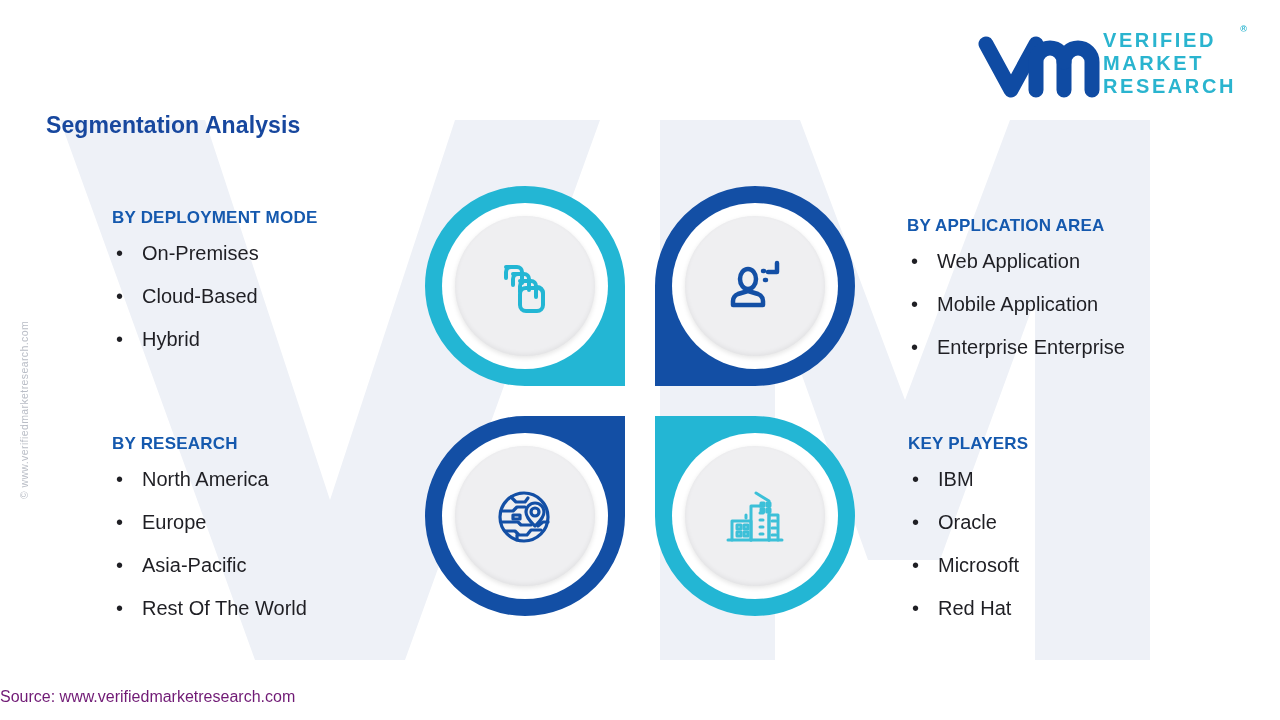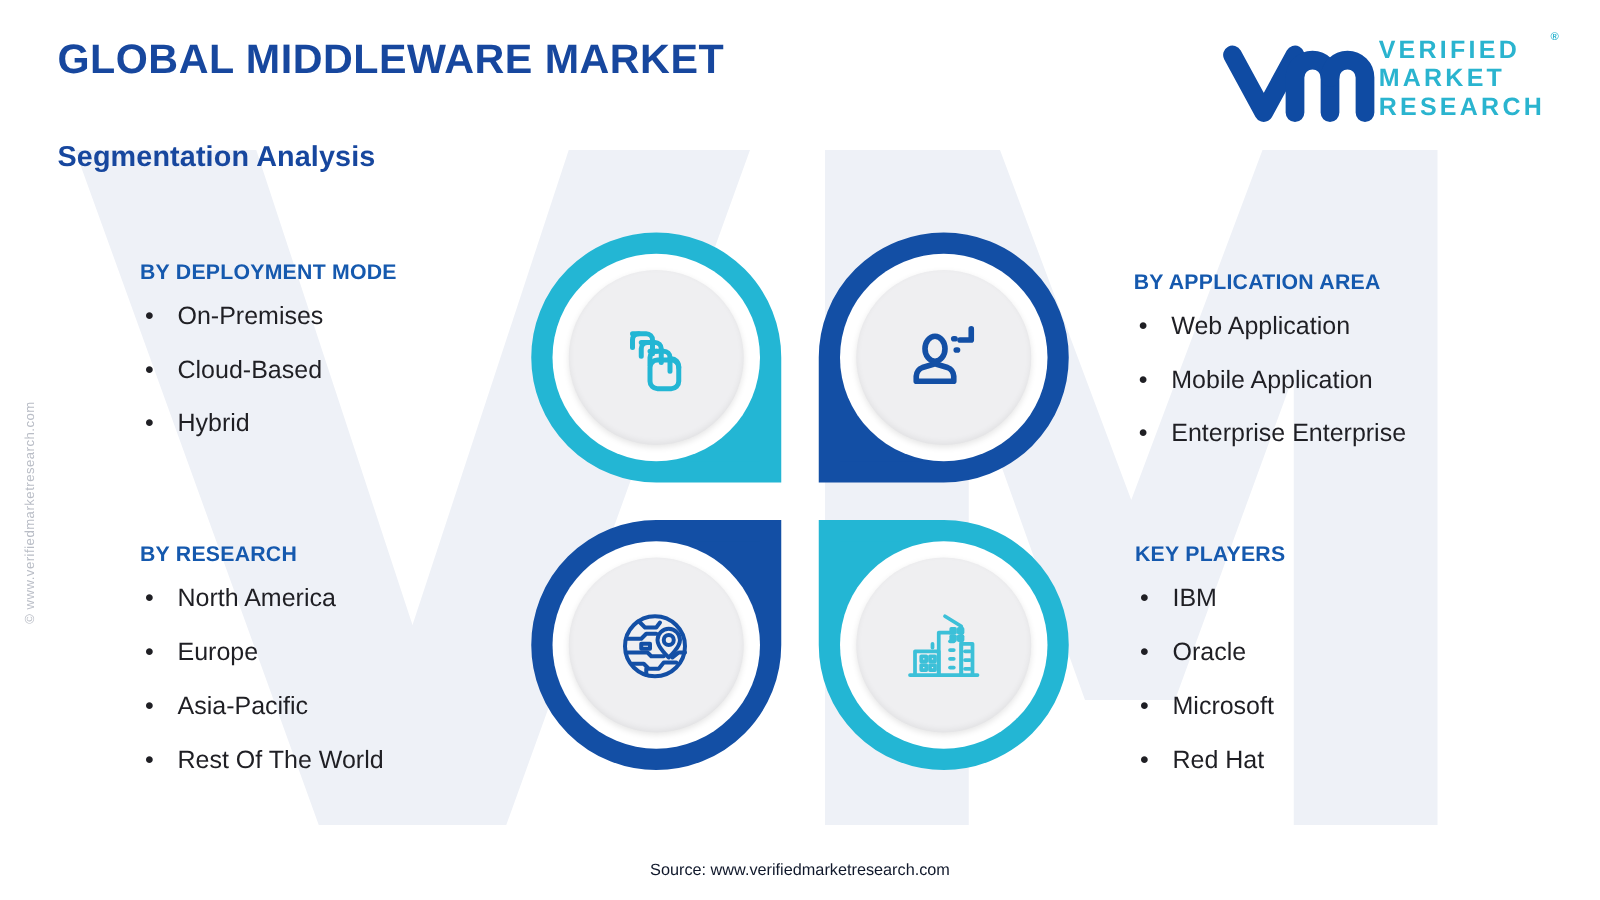--- a/index.html
+++ b/index.html
@@ -213,43 +213,42 @@
   .seg-geography  { left: 112px; top: 434px; }
   .seg-application{ left: 888px; top: 216px; margin-left: 19px; }
   .seg-players    { left: 888px; top: 434px; margin-left: 20px; }
 
   
   .source-note {
     position: absolute;
     left: 0;
     right: 0;
     top: 688px;
-    text-align: center;
-    font-size: 13px;
-    color: #0f172a;
+    text-align: left;
+    font-size: 16px;
+    color: #701a75;
     z-index: 4;
   }
 </style>
 </head>
 <body>
 
 <div id="page">
 
   <svg class="bg-watermark" viewBox="0 0 1280 720" aria-hidden="true">
     <g fill="#eef1f7">
 
       <path d="M60 120 L205 120 L330 500 L455 120 L600 120 L405 660 L255 660 Z"></path>
 
       <path d="M660 120 L800 120 L905 400 L1010 120 L1150 120 L1150 660 L1035 660 L1035 300 L940 560 L868 560 L775 300 L775 660 L660 660 Z"></path>
     </g>
   </svg>
 
   <div class="edge-copyright">© www.verifiedmarketresearch.com</div>
 
-  <div class="page-title">GLOBAL MIDDLEWARE MARKET</div>
   <div class="page-subtitle">Segmentation Analysis</div>
 
   <div class="logo">
     <svg class="logo-mark" width="128" height="72" viewBox="0 0 128 72" aria-hidden="true">
       <g fill="none" stroke="#0f4ba3" stroke-width="15" stroke-linecap="round" stroke-linejoin="round">
         <path d="M11 16 L36 62 L61 16"></path>
         <path d="M61 62 L61 34 a14 14 0 0 1 28 0 L89 62"></path>
         <path d="M89 34 a14 14 0 0 1 28 0 L117 62"></path>
       </g>
     </svg>

